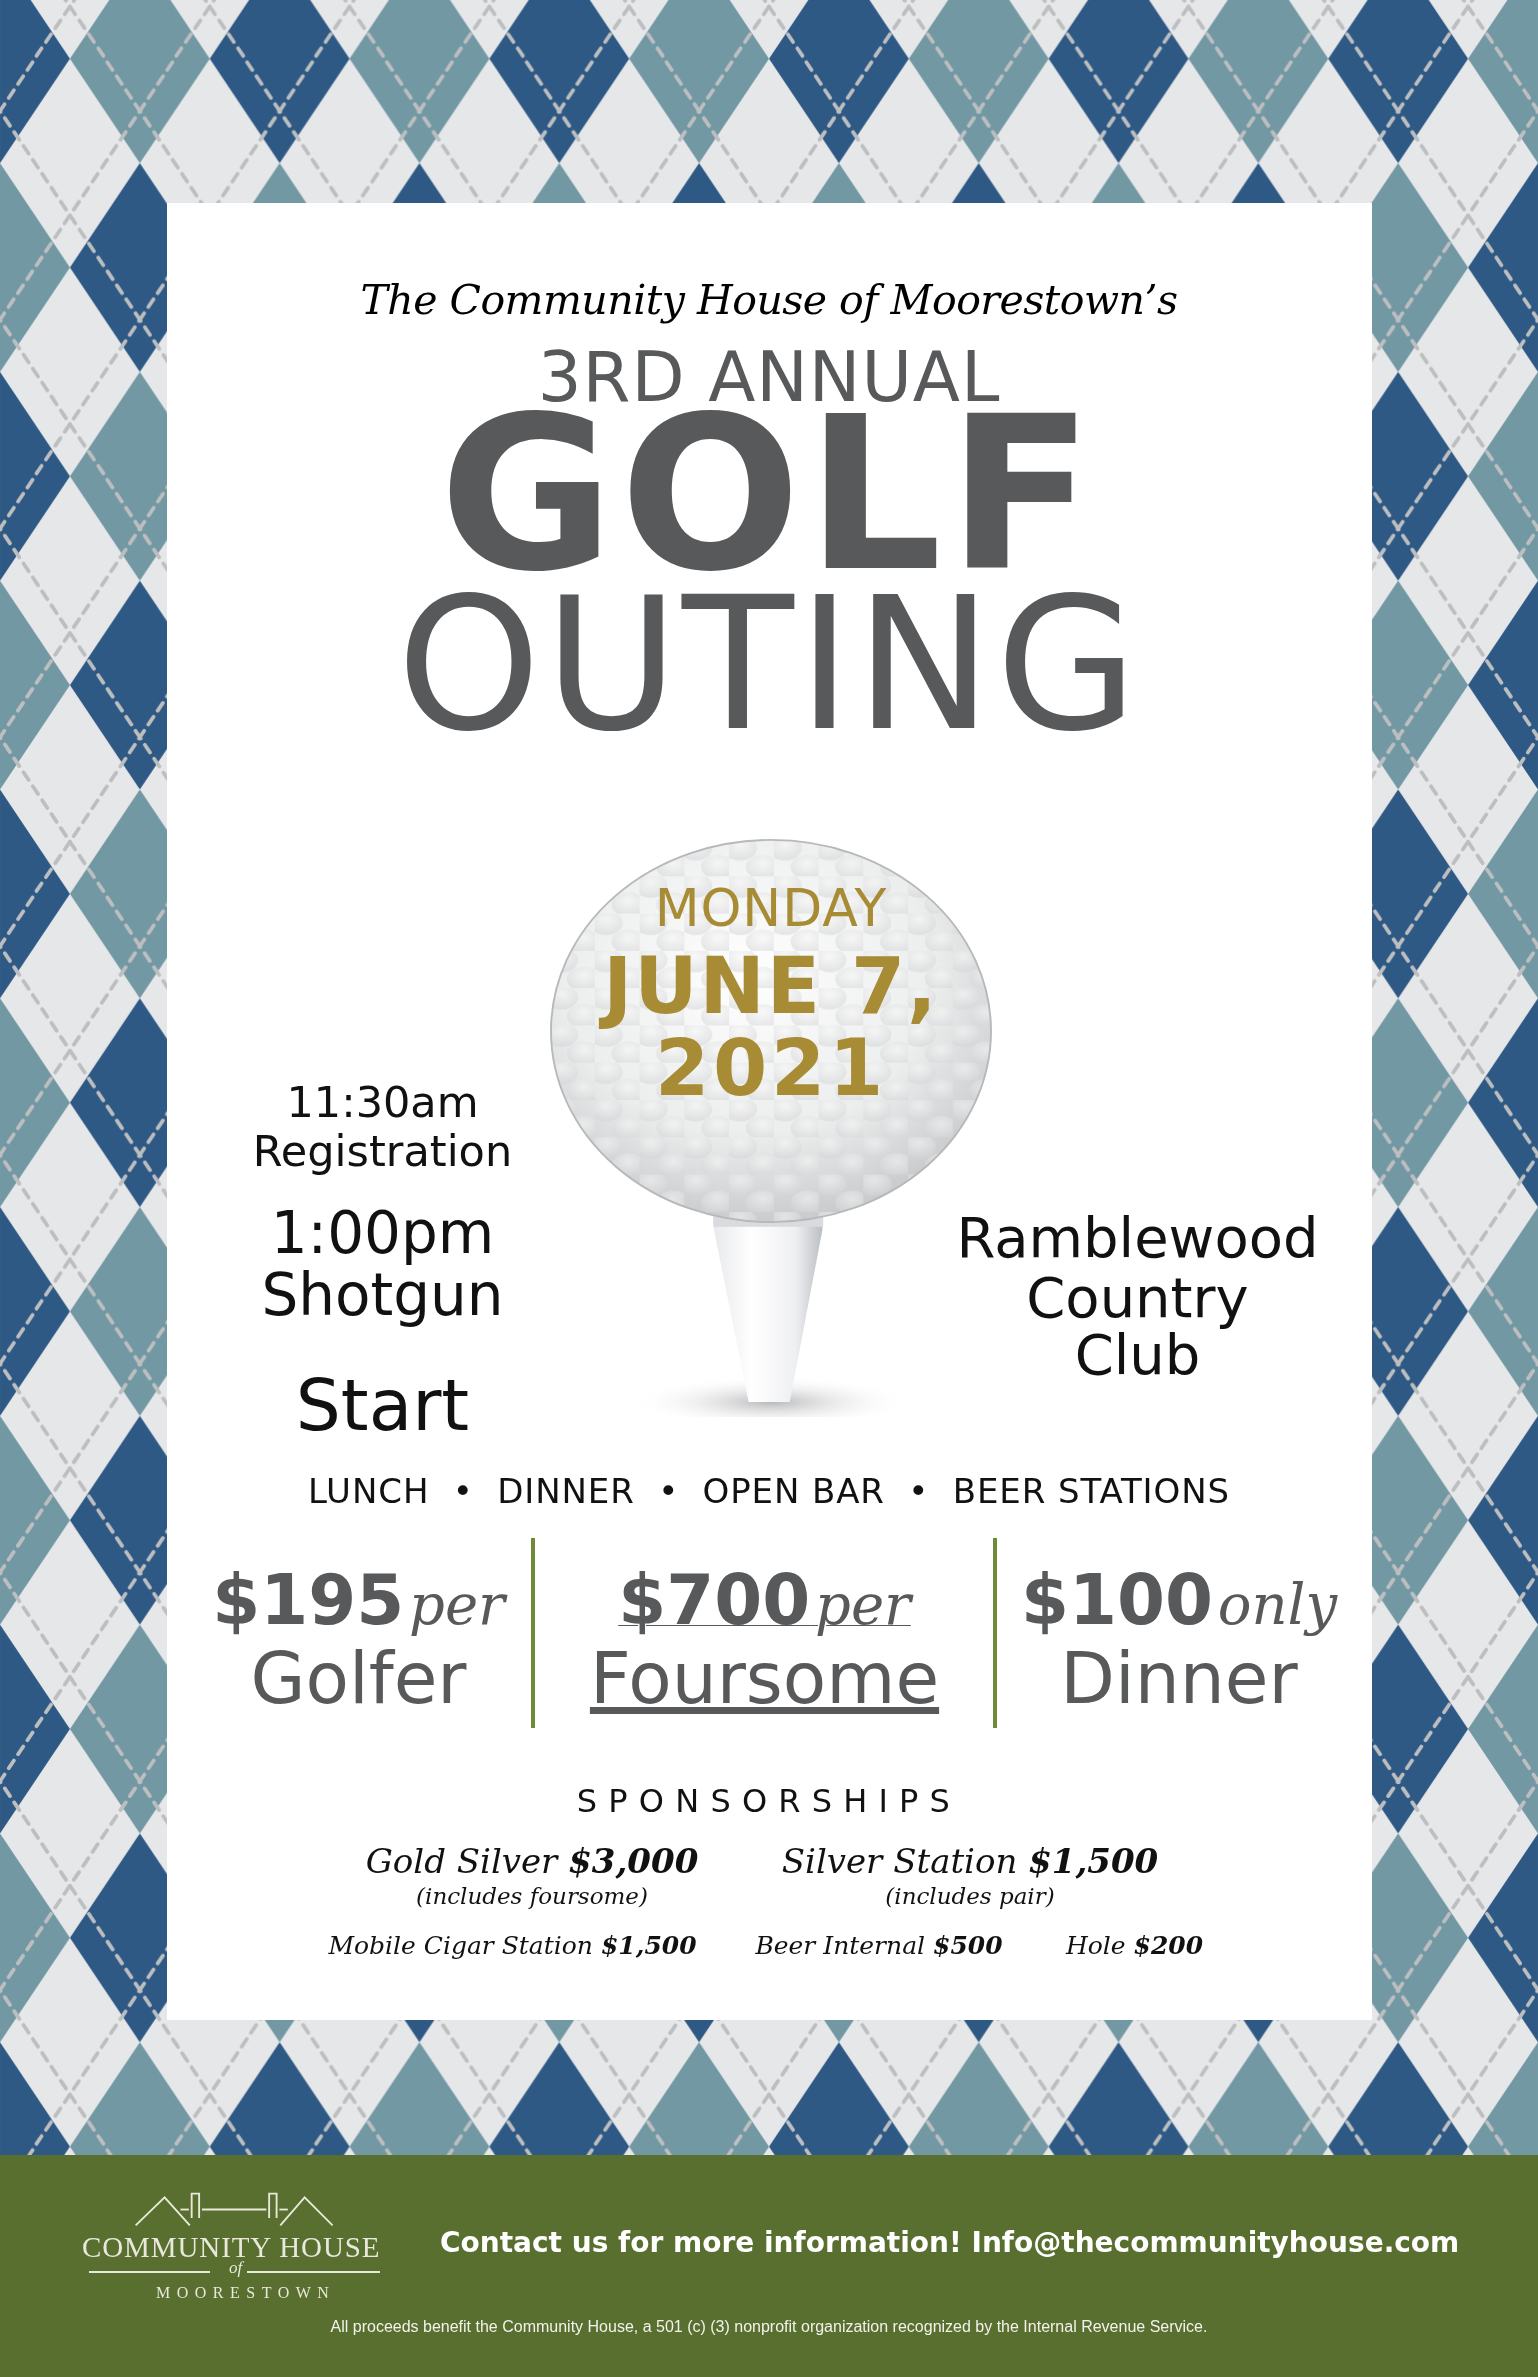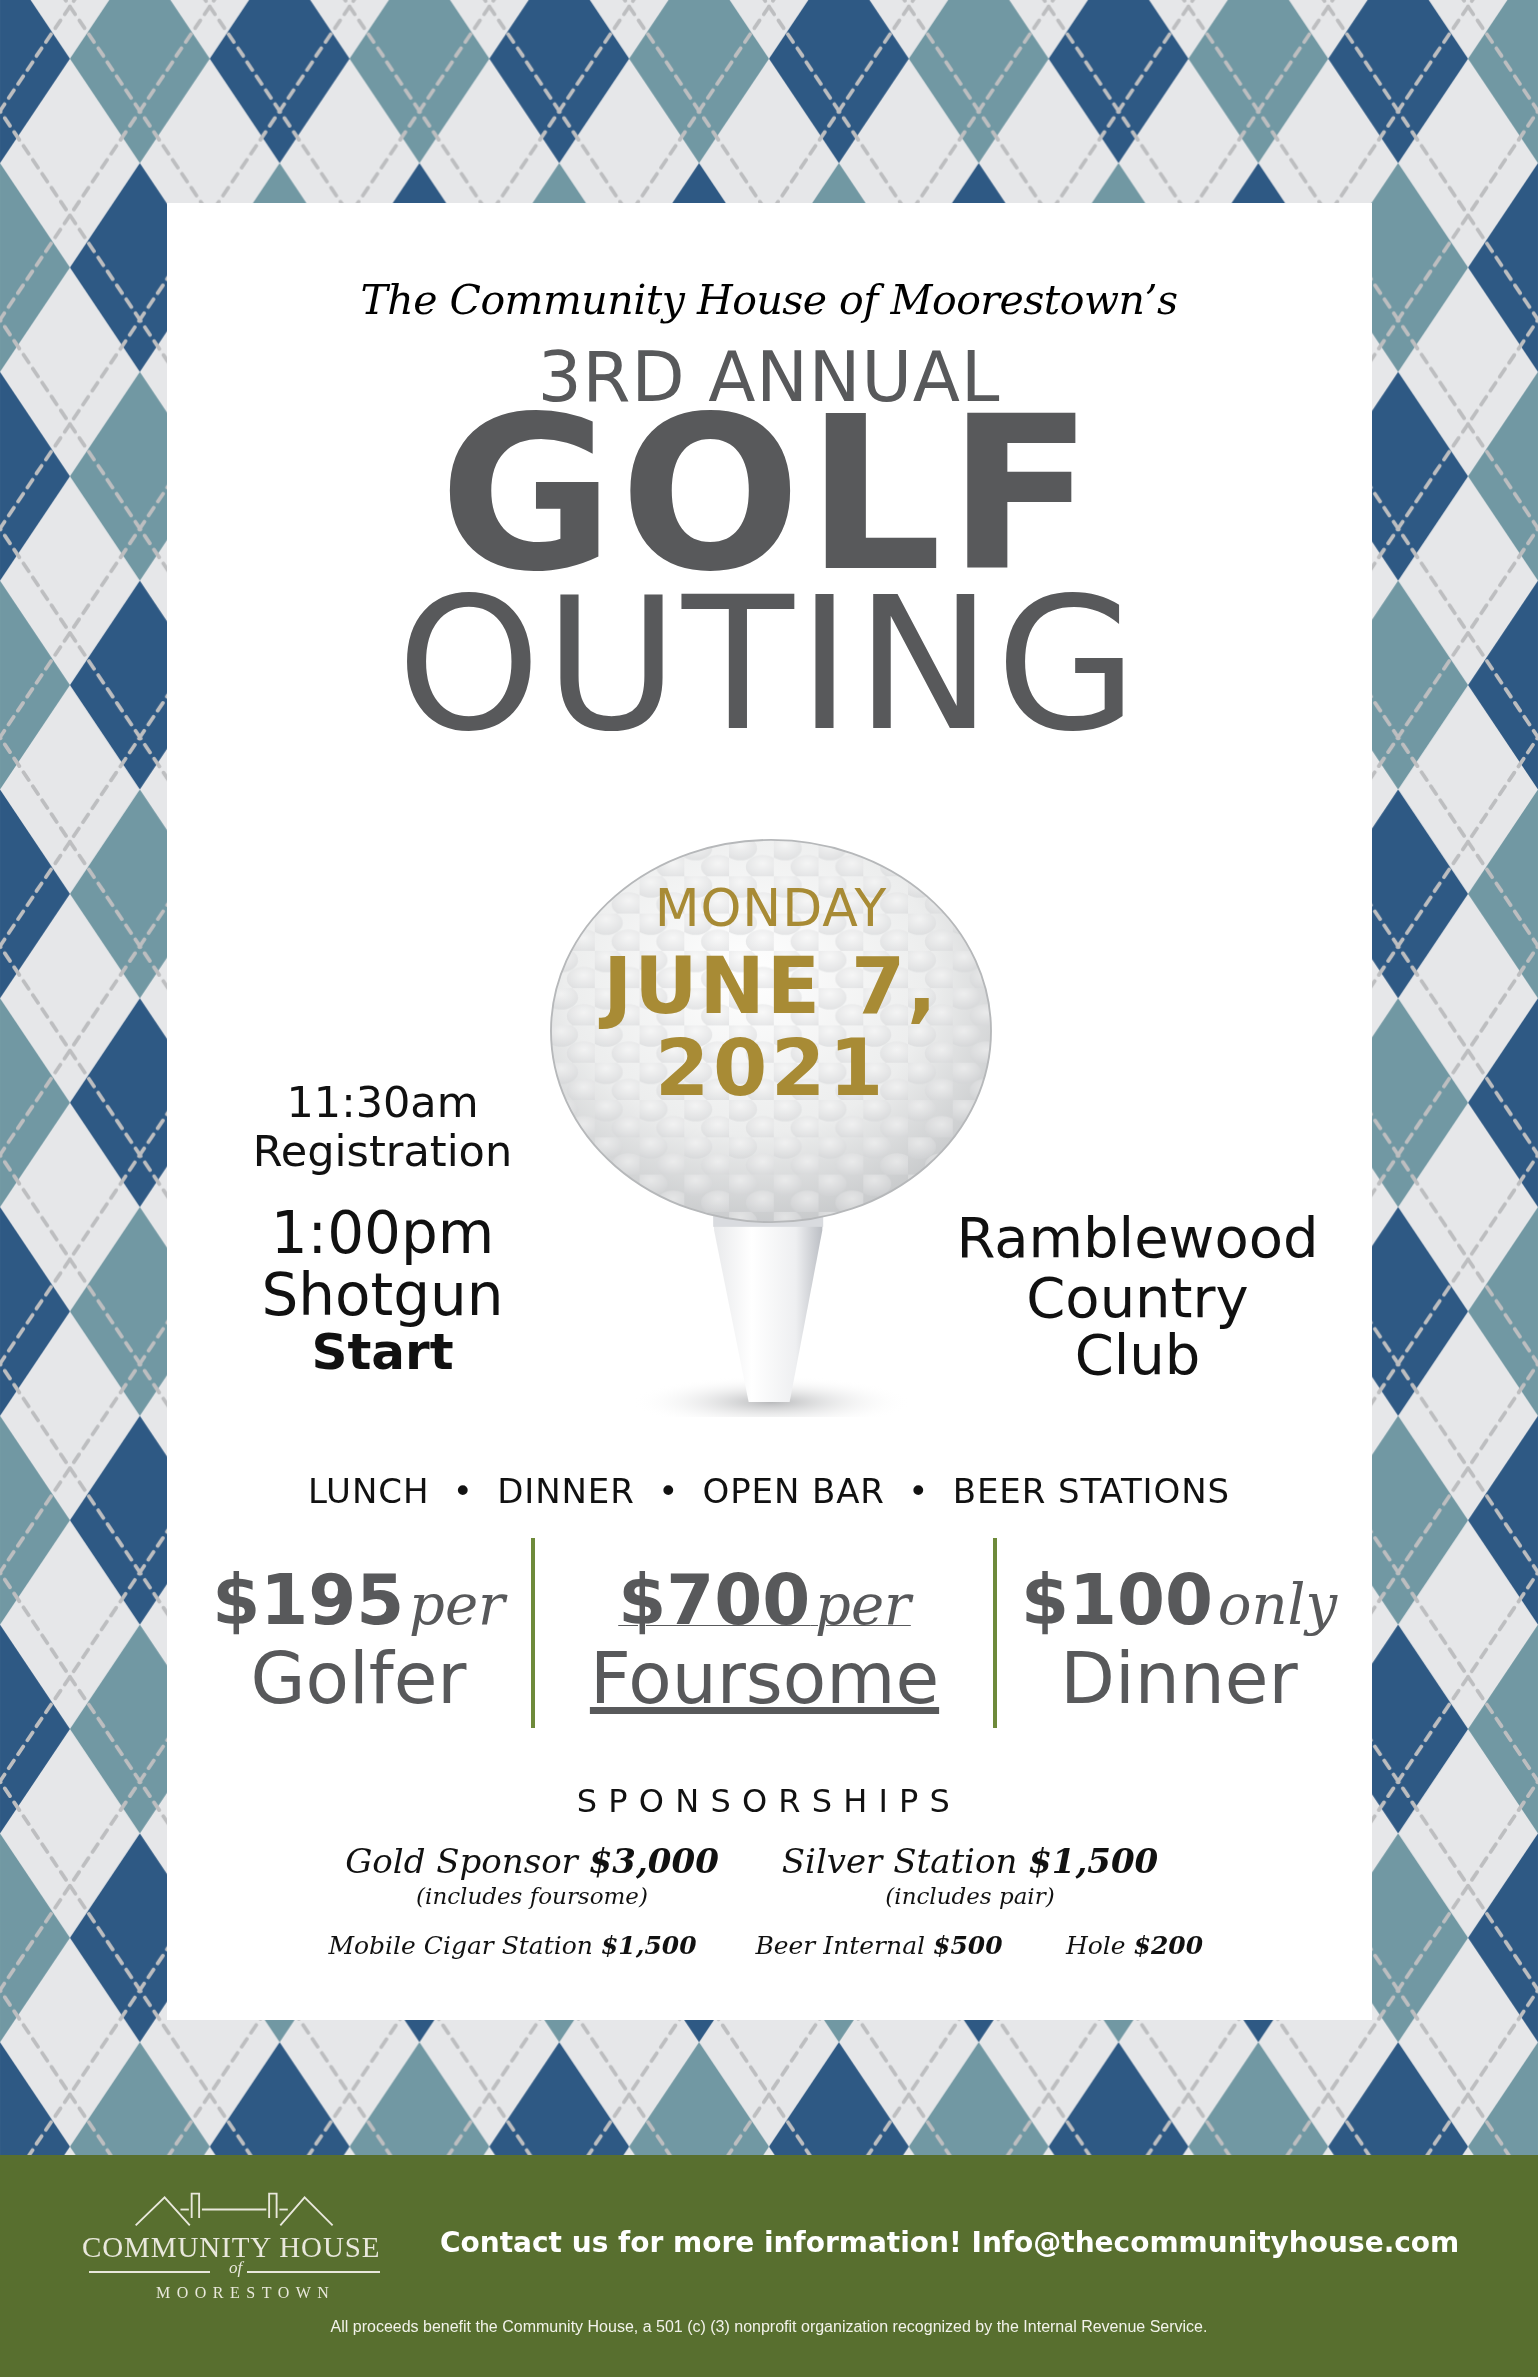--- a/index.html
+++ b/index.html
@@ -124,21 +124,21 @@
   <ellipse cx="237" cy="206" rx="236" ry="205" fill="none" stroke="#b6b8ba" stroke-width="2"></ellipse>
 </svg>
 <div class="date sans monday">MONDAY</div>
 <div class="date sans june">JUNE 7,</div>
 <div class="date sans year">2021</div>
 
 <div class="leftcol sans" style="top:1081px; font-size:43px;">11:30am</div>
 <div class="leftcol sans" style="top:1130px; font-size:43px;">Registration</div>
 <div class="leftcol sans" style="top:1204px; font-size:58px;">1:00pm</div>
 <div class="leftcol sans" style="top:1266px; font-size:58px;">Shotgun</div>
-<div class="leftcol sans" style="top:1327px; font-size:50px;font-weight:bold;">Start</div>
+<div class="leftcol sans" style="top:1370px; font-size:71px;">Start</div>
 
 <div class="rightcol sans" style="top:1210px; font-size:56px;">Ramblewood</div>
 <div class="rightcol sans" style="top:1270px; font-size:56px;">Country</div>
 <div class="rightcol sans" style="top:1327px; font-size:56px;">Club</div>
 
 <div class="center sans features" style="white-space:pre;">LUNCH  •  DINNER  •  OPEN BAR  •  BEER STATIONS</div>
 
 <div class="price-col sans" style="left:186px; width:345px; top:1566px;">
   <span class="price-amt">$195</span>
   <span class="price-qual">per</span>
@@ -153,21 +153,21 @@
 <div class="divider" style="left:993px;"></div>
 <div class="price-col sans" style="left:997px; width:364px; top:1566px;">
   <span class="price-amt">$100</span>
   <span class="price-qual">only</span>
   <span class="price-unit">Dinner</span>
 </div>
 
 <div class="center sans spons-title">SPONSORSHIPS</div>
 
 <div class="spons" style="left:336px; width:392px; top:1844px; font-size:34px;">
-  <span>Gold Sponsor</span>
+  <span>Gold Silver</span>
   <b>$3,000</b>
 </div>
 <div class="spons" style="left:336px; width:392px; top:1885px; font-size:23px;">(includes foursome)</div>
 
 <div class="spons" style="left:774px; width:392px; top:1844px; font-size:34px;">
   <span>Silver Station</span>
   <b>$1,500</b>
 </div>
 <div class="spons" style="left:774px; width:392px; top:1885px; font-size:23px;">(includes pair)</div>
 

